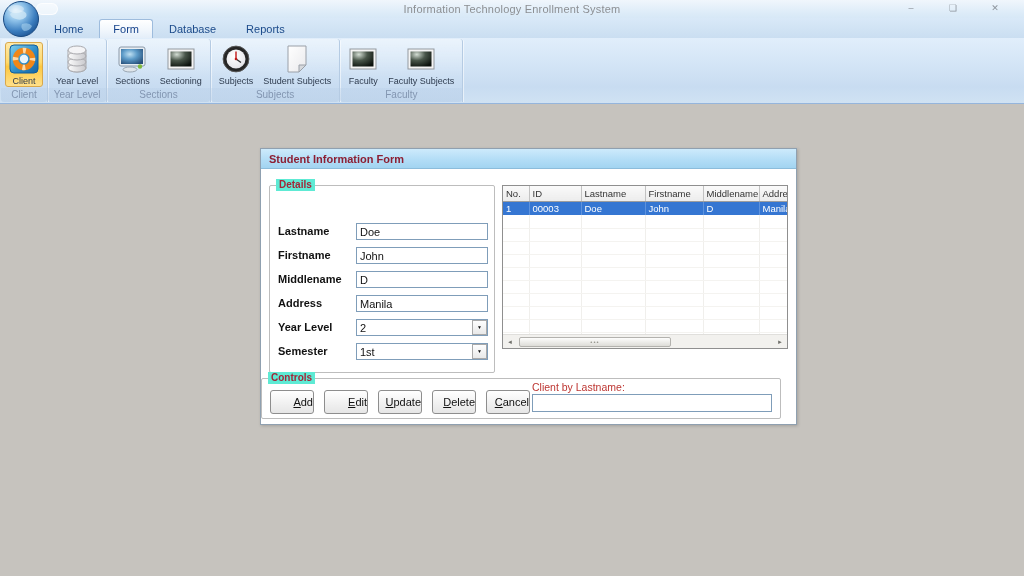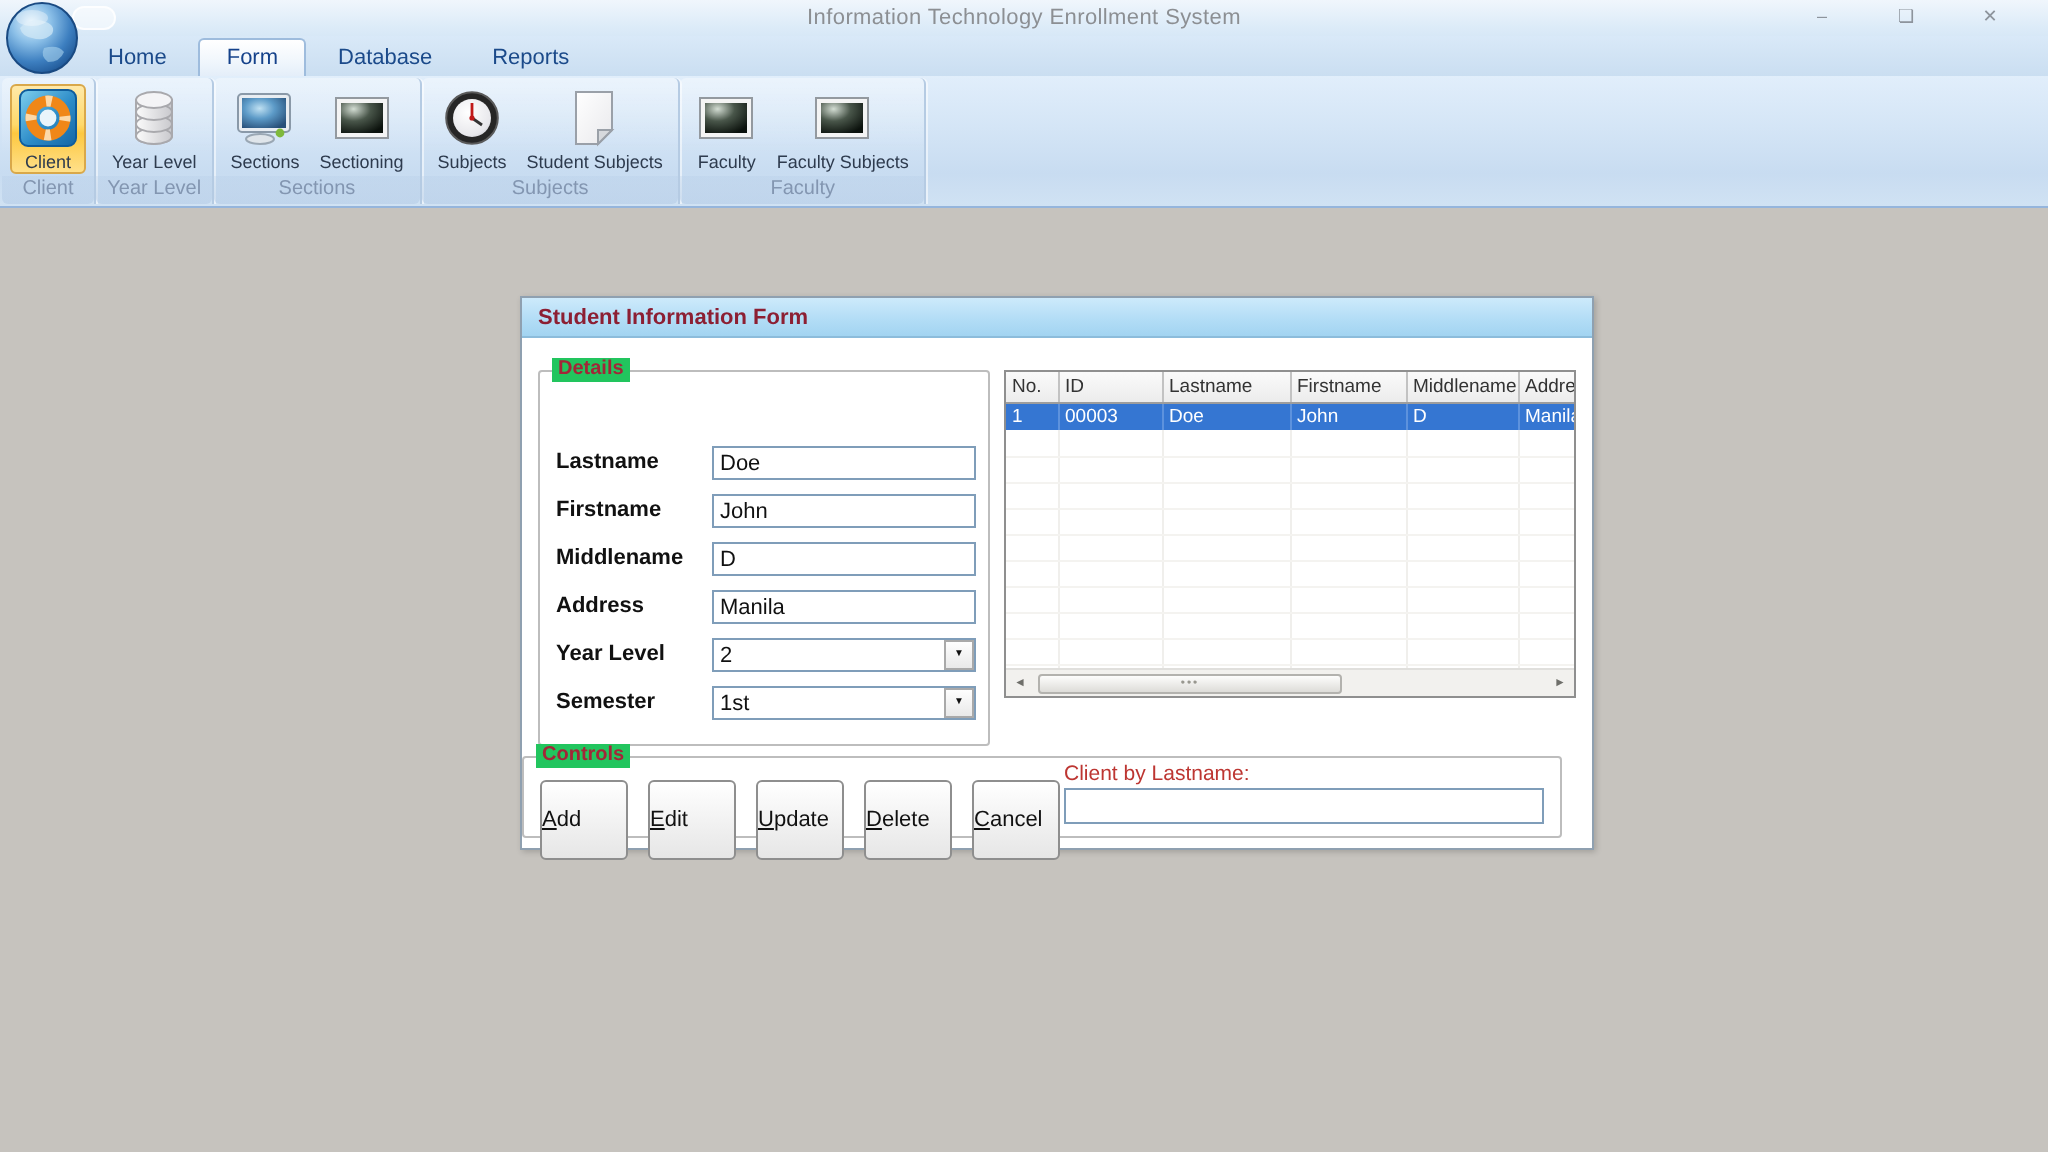--- a/index.html
+++ b/index.html
@@ -96,21 +96,21 @@
     height:20px; background:linear-gradient(#cdeafb,#b3ddf6 55%,#a2d4f1);
     border-bottom:1px solid #8cbcdb;
     display:flex; align-items:center; padding-left:8px;
   }
   .dialog-title { font-size:11px; font-weight:bold; color:#8c1f33; }
   .dialog-body { position:relative; height:255px; background:#fff; }
 
   
   .groupbox { position:absolute; border:1px solid #bdbdbd; border-radius:2px; }
   .groupbox-legend {
-    position:absolute; top:-7px; left:6px; background:#22c55e; padding:0 3px;
+    position:absolute; top:-7px; left:6px; background:#5eead4; padding:0 3px;
     font-size:10px; font-weight:bold; color:#a32638; line-height:12px;
   }
 
   
   .gb-details { left:8px; top:16px; width:226px; height:188px; }
   .field-row { position:absolute; left:0; width:100%; height:18px; }
   .field-label { position:absolute; left:8px; top:2px; font-size:11px; font-weight:bold; color:#111; }
   .field-input {
     position:absolute; left:86px; top:0; width:132px; height:17px;
     border:1px solid #7f9db9; font-family:inherit; font-size:11px; padding:0 3px; color:#111;
@@ -152,24 +152,24 @@
   .hs-thumb {
     margin-left:2px; width:152px; height:10px; border:1px solid #b3b2ae; border-radius:2px;
     background:linear-gradient(#fdfdfc,#dddcd8);
     font-size:6px; color:#98978f; text-align:center; line-height:9px; letter-spacing:1px;
   }
   .hs-btn.right { margin-left:auto; }
 
   
   .gb-controls { left:0; top:209px; width:520px; height:41px; }
   .ctl-btn {
-    position:absolute; top:11px; width:44px; height:40px;
+    position:absolute; top:11px; width:44px; height:24px;
     background:linear-gradient(#ffffff,#f1f1f1 55%,#e6e6e6);
     border:1px solid #8e8e8e; border-radius:3px;
-    font-family:inherit; font-size:11px; color:#111; text-align:left;
+    font-family:inherit; font-size:11px; color:#111; text-align:right;
   }
   .search-label {
     position:absolute; left:268px; top:2px; font-size:10.5px; color:#bd3632; background:#fff; padding:0 2px;
     white-space:nowrap;
   }
   .search-input {
     position:absolute; left:270px; top:15px; width:240px; height:18px;
     border:1px solid #7f9db9; font-family:inherit; font-size:11px; padding:0 3px; outline:none;
   }
 </style>

